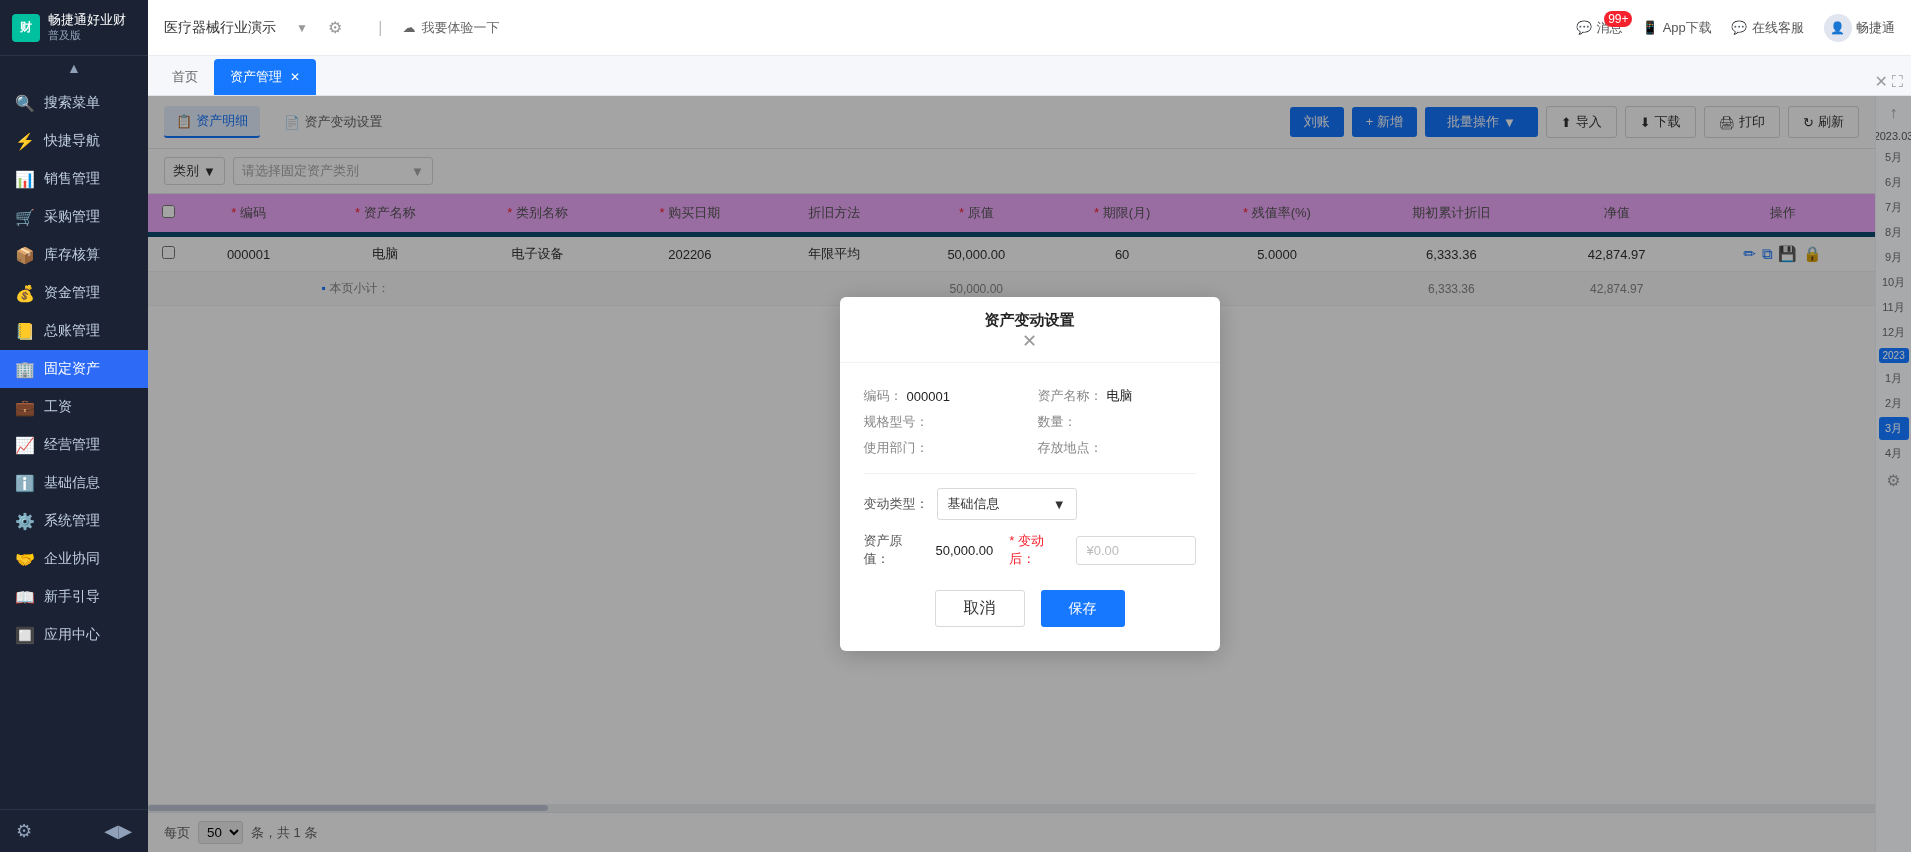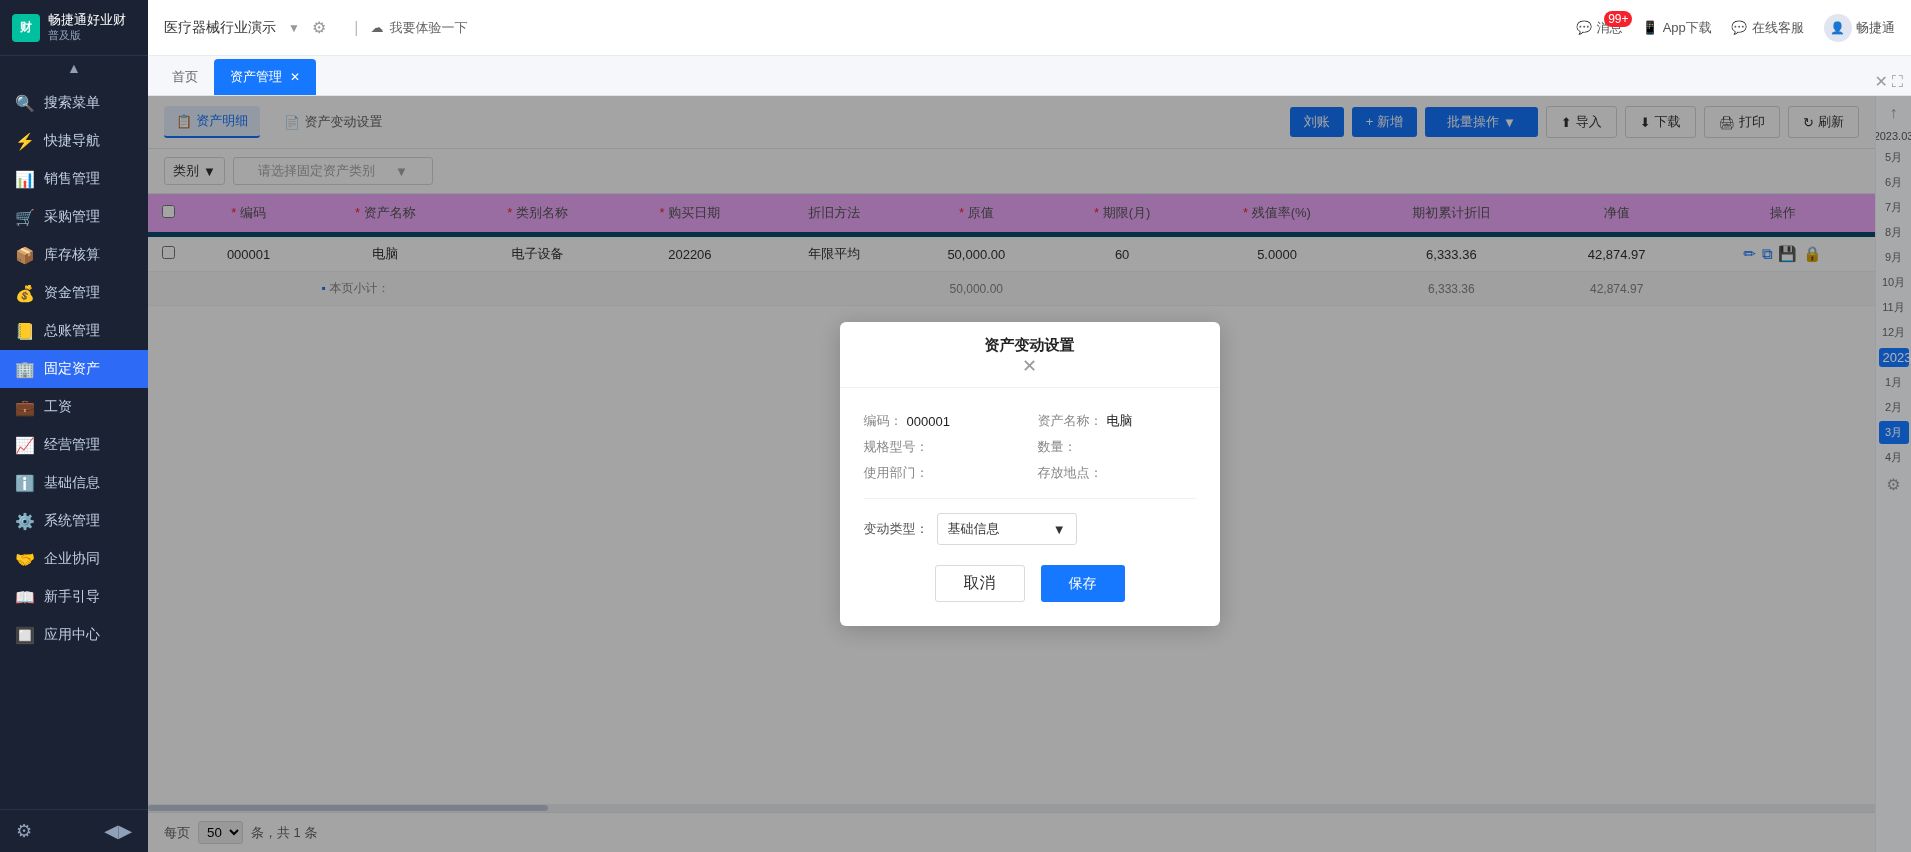--- a/index.html
+++ b/index.html
@@ -49,21 +49,21 @@
     
     .main { flex: 1; display: flex; flex-direction: column; height: 100%; overflow: hidden; position: relative; }
 
     
     .topbar {
       height: 56px; background: white;
       display: flex; align-items: center; justify-content: space-between;
       padding: 0 16px; border-bottom: 1px solid #e8ecf0;
       flex-shrink: 0;
     }
-    .topbar-left { display: flex; align-items: center; gap: 12px; }
+    .topbar-left { display: flex; align-items: center; gap: 20px; }
     .topbar-title { font-size: 14px; color: #333; }
     .topbar-dropdown { color: #999; font-size: 12px; cursor: pointer; }
     .topbar-gear { color: #999; font-size: 16px; cursor: pointer; }
     .topbar-experience { display: flex; align-items: center; gap: 6px; color: #666; font-size: 13px; cursor: pointer; }
     .topbar-right { display: flex; align-items: center; gap: 20px; }
     .topbar-action { display: flex; align-items: center; gap: 4px; color: #555; font-size: 13px; cursor: pointer; position: relative; }
     .badge {
       background: #f5222d; color: white; border-radius: 10px;
       font-size: 12px; padding: 1px 4px; position: absolute; top: -8px; right: -10px;
     }
@@ -125,21 +125,21 @@
       background: white; padding: 8px 16px;
       display: flex; align-items: center; gap: 8px;
       border-bottom: 1px solid #e8ecf0;
     }
     .filter-select {
       border: 1px solid #d9d9d9; border-radius: 3px; padding: 4px 8px;
       font-size: 13px; color: #333; display: flex; align-items: center; gap: 4px; cursor: pointer;
       background: white;
     }
     .filter-select-wide {
-      width: 200px; border: 1px solid #d9d9d9; border-radius: 3px; padding: 4px 24px;
+      width: 200px; border: 1px solid #d9d9d9; border-radius: 3px; padding: 4px 8px;
       font-size: 13px; color: #aaa; display: flex; align-items: center; justify-content: space-between; cursor: pointer;
       background: white;
     }
 
     
     .table-container {
       flex: 1; overflow: auto; background: white;
     }
     table { width: 100%; border-collapse: collapse; font-size: 13px; }
     th {
@@ -151,21 +151,21 @@
     td { padding: 8px 12px; text-align: center; border-bottom: 1px solid #f0f2f5; color: #333; }
     .checkbox-col { width: 40px; }
 
     
     .right-timeline {
       width: 36px; background: #f0f2f5; border-left: 1px solid #e0e4ea;
       display: flex; flex-direction: column; align-items: center;
       padding: 4px 0; font-size: 11px; color: #666; gap: 2px;
       overflow-y: auto;
     }
-    .timeline-year { background: #1677ff; color: white; border-radius: 3px; padding: 2px 4px; width: 30px; text-align: center; margin: 2px 0; font-size: 13px; }
+    .timeline-year { background: #1677ff; color: white; border-radius: 3px; padding: 2px 4px; width: 30px; text-align: center; margin: 2px 0; font-size: 10px; }
     .timeline-month { padding: 4px 2px; cursor: pointer; text-align: center; width: 30px; }
     .timeline-month.active { background: #1677ff; color: white; border-radius: 3px; }
     .timeline-icon { font-size: 16px; color: #999; cursor: pointer; padding: 4px; }
 
     
     .pagination {
       background: white; border-top: 1px solid #e8ecf0;
       padding: 8px 16px; display: flex; align-items: center; gap: 8px;
       font-size: 13px; color: #666;
     }
@@ -551,20 +551,26 @@
           <hr class="dialog-divider">
 
           <div class="dialog-field-row">
             <span class="dialog-field-label">变动类型：</span>
             <div class="dialog-select-box">
               <span>基础信息</span>
               <span>▼</span>
             </div>
           </div>
 
+          <div class="dialog-amount-row">
+            <span class="dialog-field-label">资产原值：</span>
+            <span class="dialog-amount-value">50,000.00</span>
+            <span class="dialog-amount-after">* 变动后：</span>
+            <input class="dialog-input" type="text" placeholder="¥0.00" style="max-width: 120px;">
+          </div>
 
           <div class="dialog-actions">
             <button class="btn-cancel">取消</button>
             <button class="btn-save">保存</button>
           </div>
         </div>
       </div>
     </div>
   </div>
 </div>

